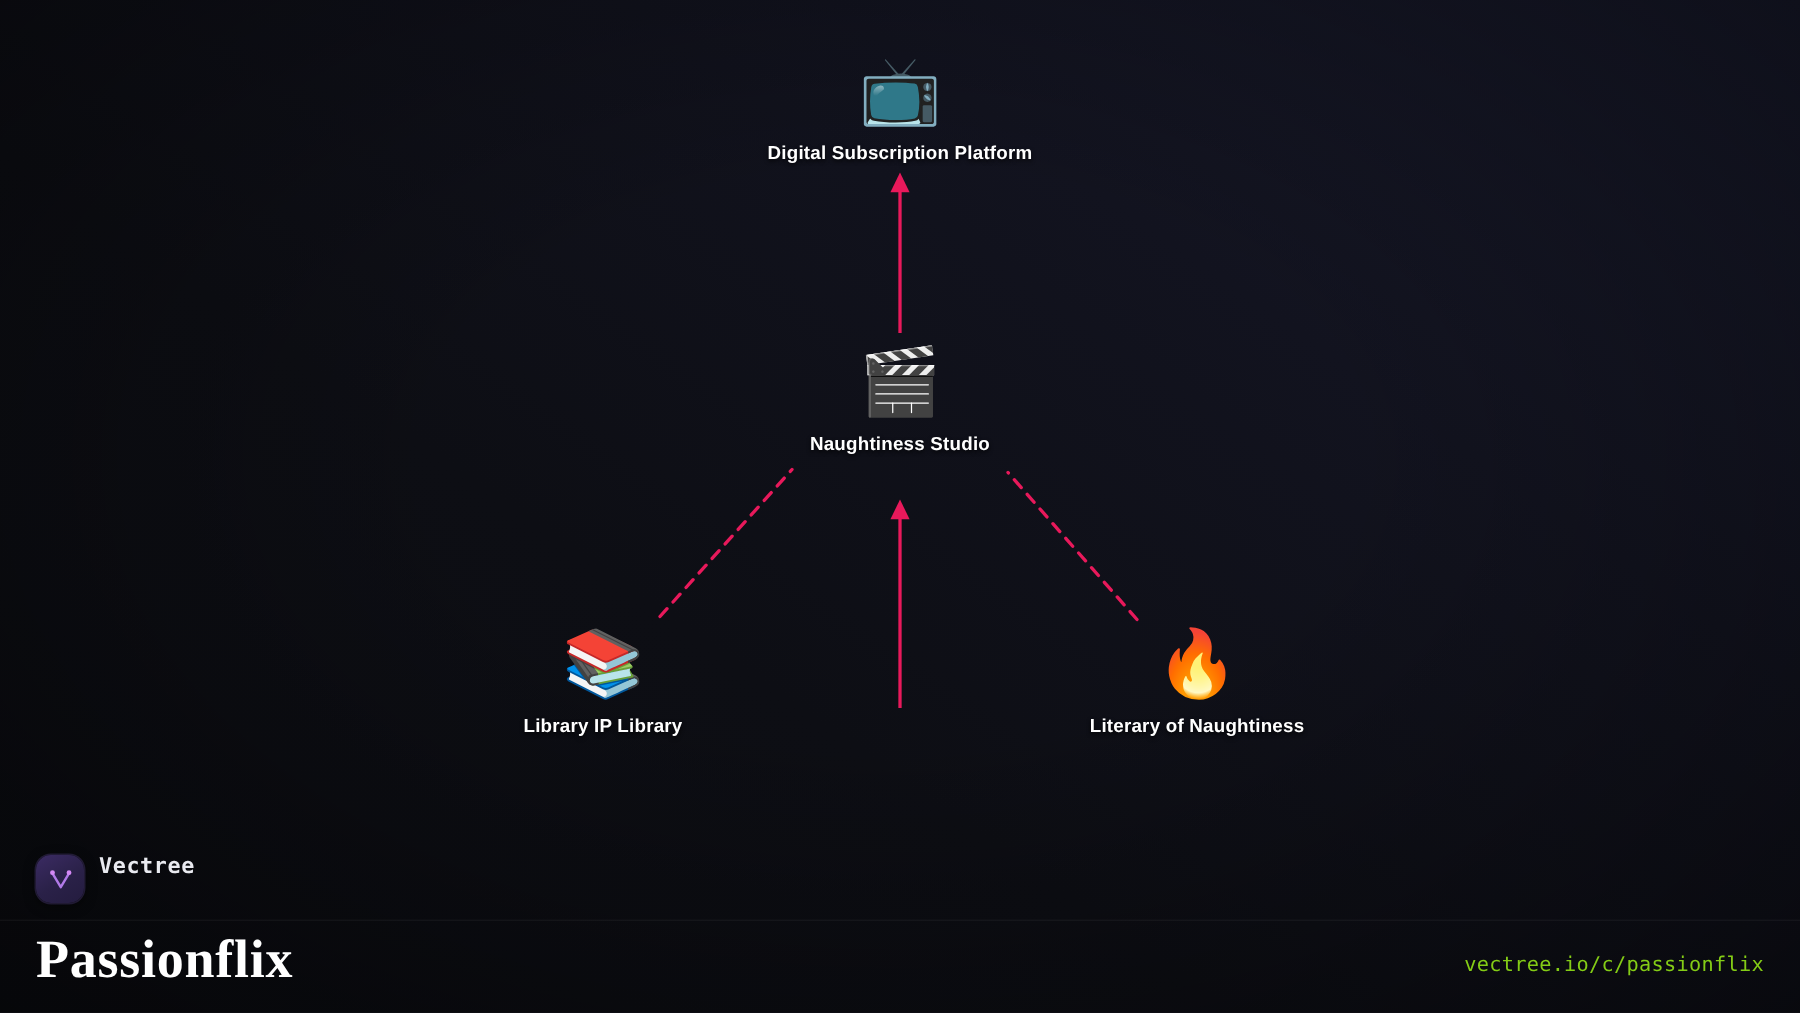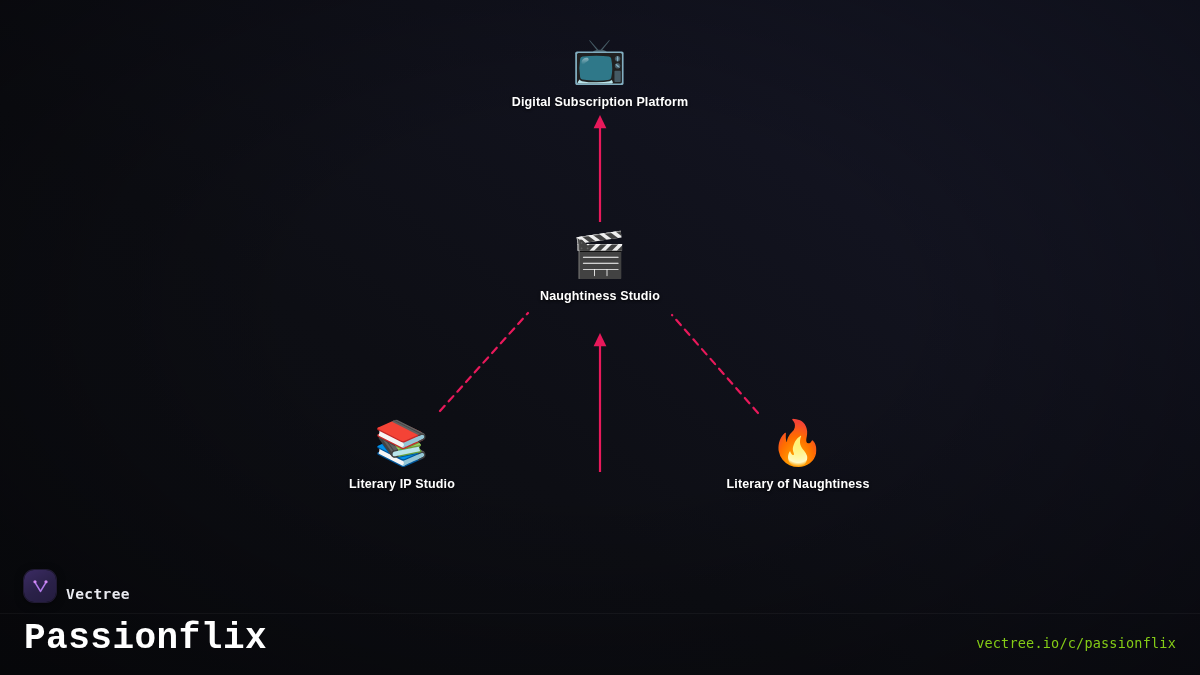--- a/index.html
+++ b/index.html
@@ -84,42 +84,42 @@
     position:absolute;
     left:0; right:0; bottom:0;
     height:62px;
     z-index:6;
     border-top:1px solid rgba(255,255,255,0.045);
   }
   #brand-row{
     position:absolute;
     left:24px; top:-44px;
     display:flex;
-    align-items:flex-end;
+    align-items:flex-start;
     gap:10px;
   }
   #brand-logo{
     width:32px; height:32px;
     border-radius:10px;
     background:linear-gradient(150deg,#3b2b63 0%,#2a2148 55%,#241c3f 100%);
     box-shadow:0 0 0 1px rgba(160,120,255,0.18), 0 2px 8px rgba(0,0,0,0.55);
     display:flex; align-items:center; justify-content:center;
   }
   #brand-name{
     color:#e9eaf0;
     font-family:"DejaVu Sans Mono", monospace;
     font-size:14.5px;
     font-weight:bold;
     letter-spacing:0.4px;
   }
   #title{
     position:absolute;
     left:24px; bottom:18px;
     color:#ffffff;
-    font-family:Liberation Mono, monospace;
+    font-family:Liberation Serif, serif;
     font-size:36px;
     font-weight:bold;
     letter-spacing:0.5px;
     line-height:1;
   }
   #url{
     position:absolute;
     right:24px; bottom:24px;
     color:#84cc16;
     font-family:"DejaVu Sans Mono", monospace;
@@ -156,21 +156,21 @@
     <div class="node-label">Digital Subscription Platform</div>
   </div>
 
   <div class="node" id="node-studio">
     <div class="node-icon">🎬</div>
     <div class="node-label">Naughtiness Studio</div>
   </div>
 
   <div class="node" id="node-library">
     <div class="node-icon">📚</div>
-    <div class="node-label">Literary IP Studio</div>
+    <div class="node-label">Library IP Library</div>
   </div>
 
   <div class="node" id="node-barometer">
     <div class="node-icon">🔥</div>
     <div class="node-label">Literary of Naughtiness</div>
   </div>
 
 </div>
 
 <div id="footer">

